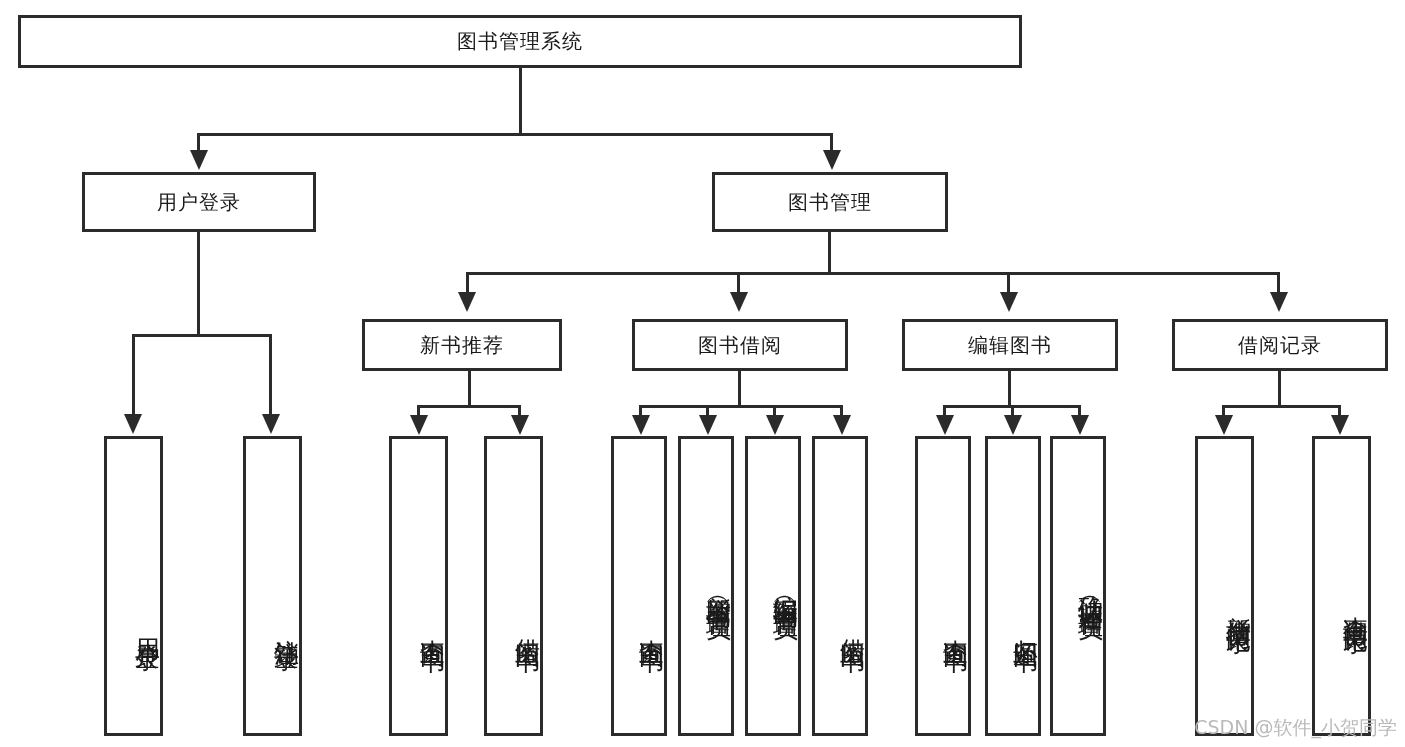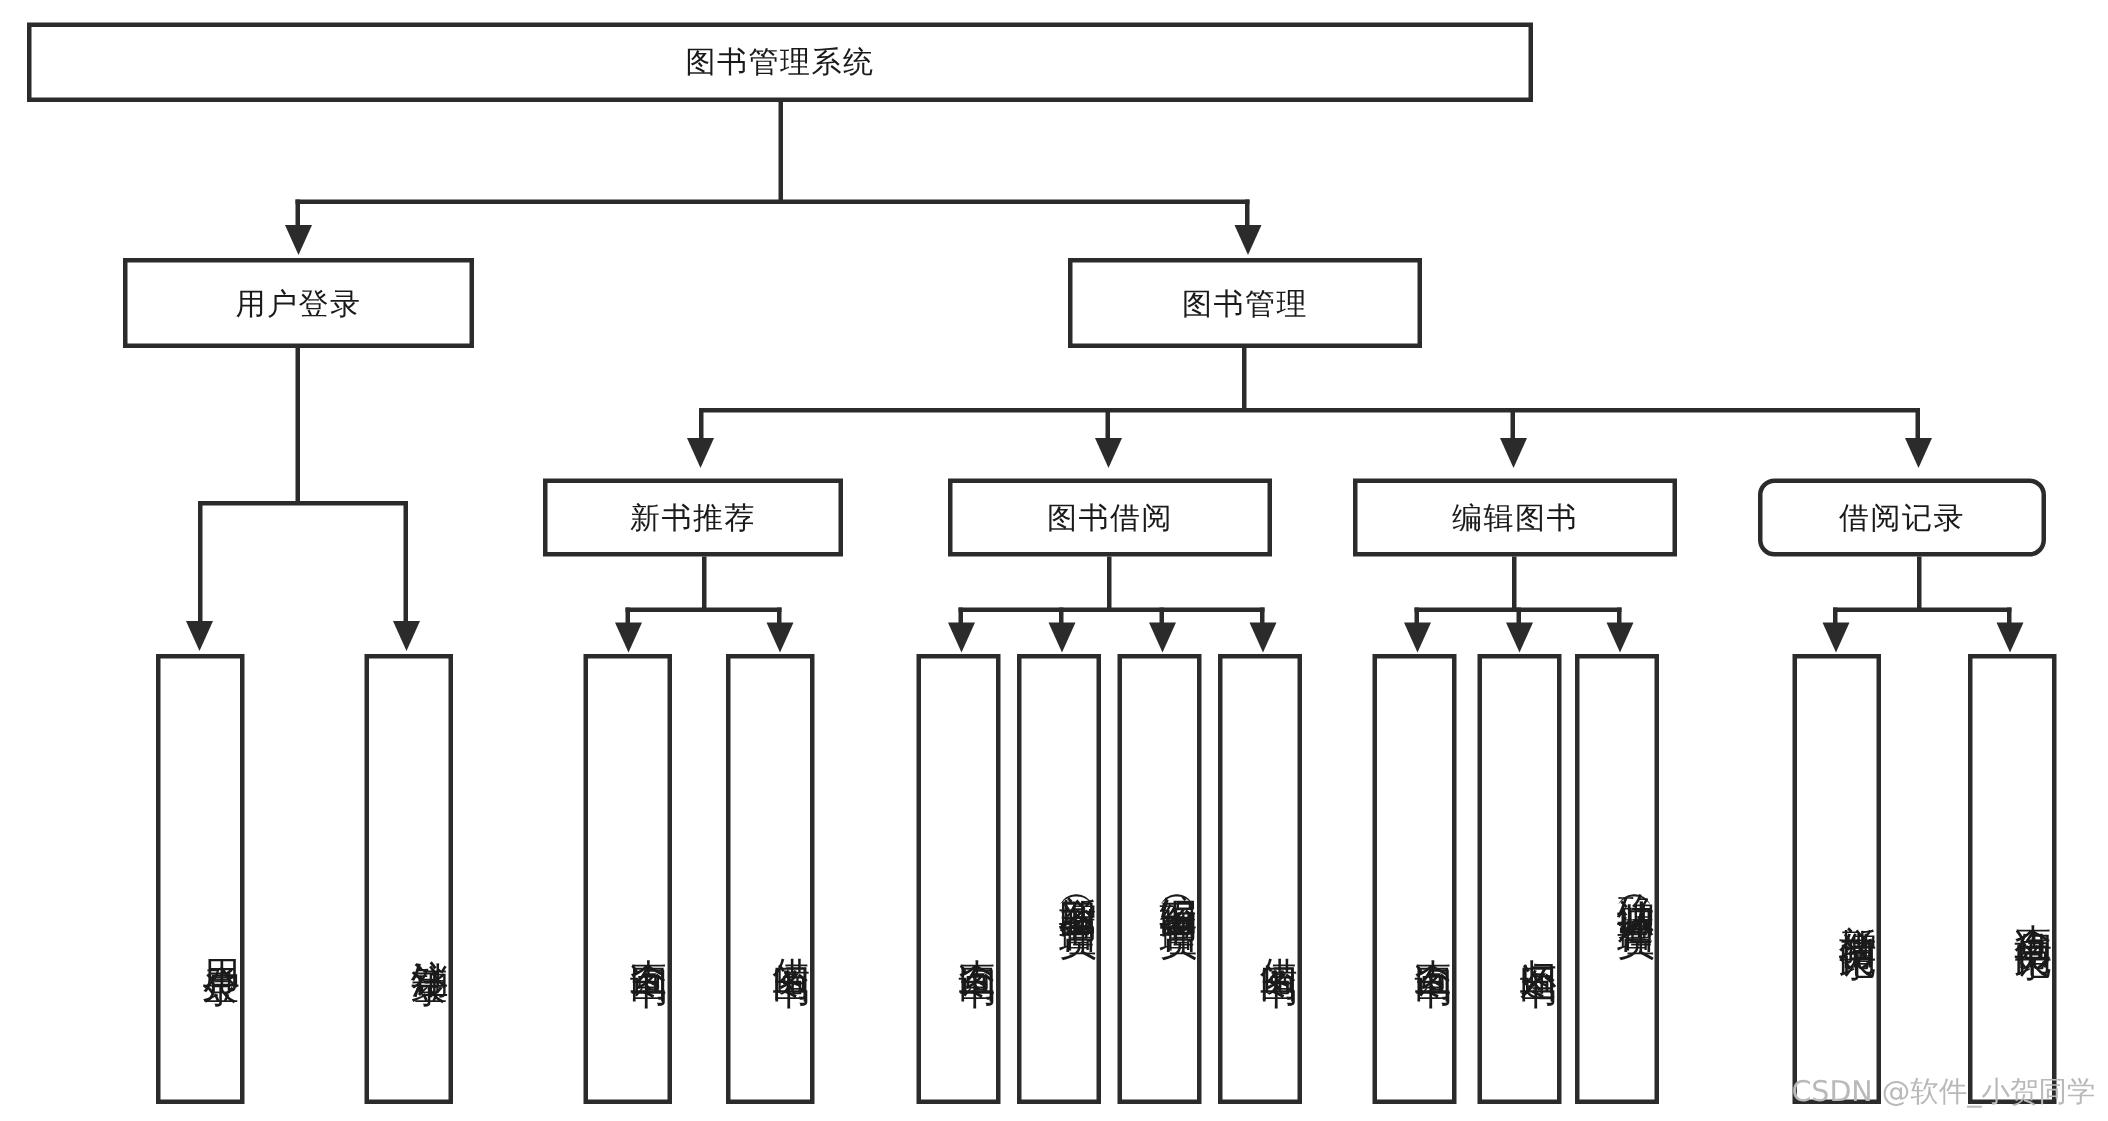--- a/index.html
+++ b/index.html
@@ -125,21 +125,21 @@
 
   <div class="node horiz" style="left:362px; top:319px; width:200px; height:52px;">
     <span class="txt">新书推荐</span>
   </div>
   <div class="node horiz" style="left:632px; top:319px; width:216px; height:52px;">
     <span class="txt">图书借阅</span>
   </div>
   <div class="node horiz" style="left:902px; top:319px; width:216px; height:52px;">
     <span class="txt">编辑图书</span>
   </div>
-  <div class="node horiz" style="left:1172px; top:319px; width:192px; height:52px;border-radius:11px;">
+  <div class="node horiz" style="left:1172px; top:319px; width:216px; height:52px;">
     <span class="txt">借阅记录</span>
   </div>
 
   <div class="vline" style="left:468px; top:371px; width:3px; height:36px;"></div>
   <div class="hline" style="left:417px; top:405px; width:104px; height:3px;"></div>
   <div class="vline" style="left:417px; top:405px; width:3px; height:11px;"></div>
   <div class="arrow" style="left:410px; top:415px;"></div>
   <div class="vline" style="left:518px; top:405px; width:3px; height:11px;"></div>
   <div class="arrow" style="left:511px; top:415px;"></div>
 

